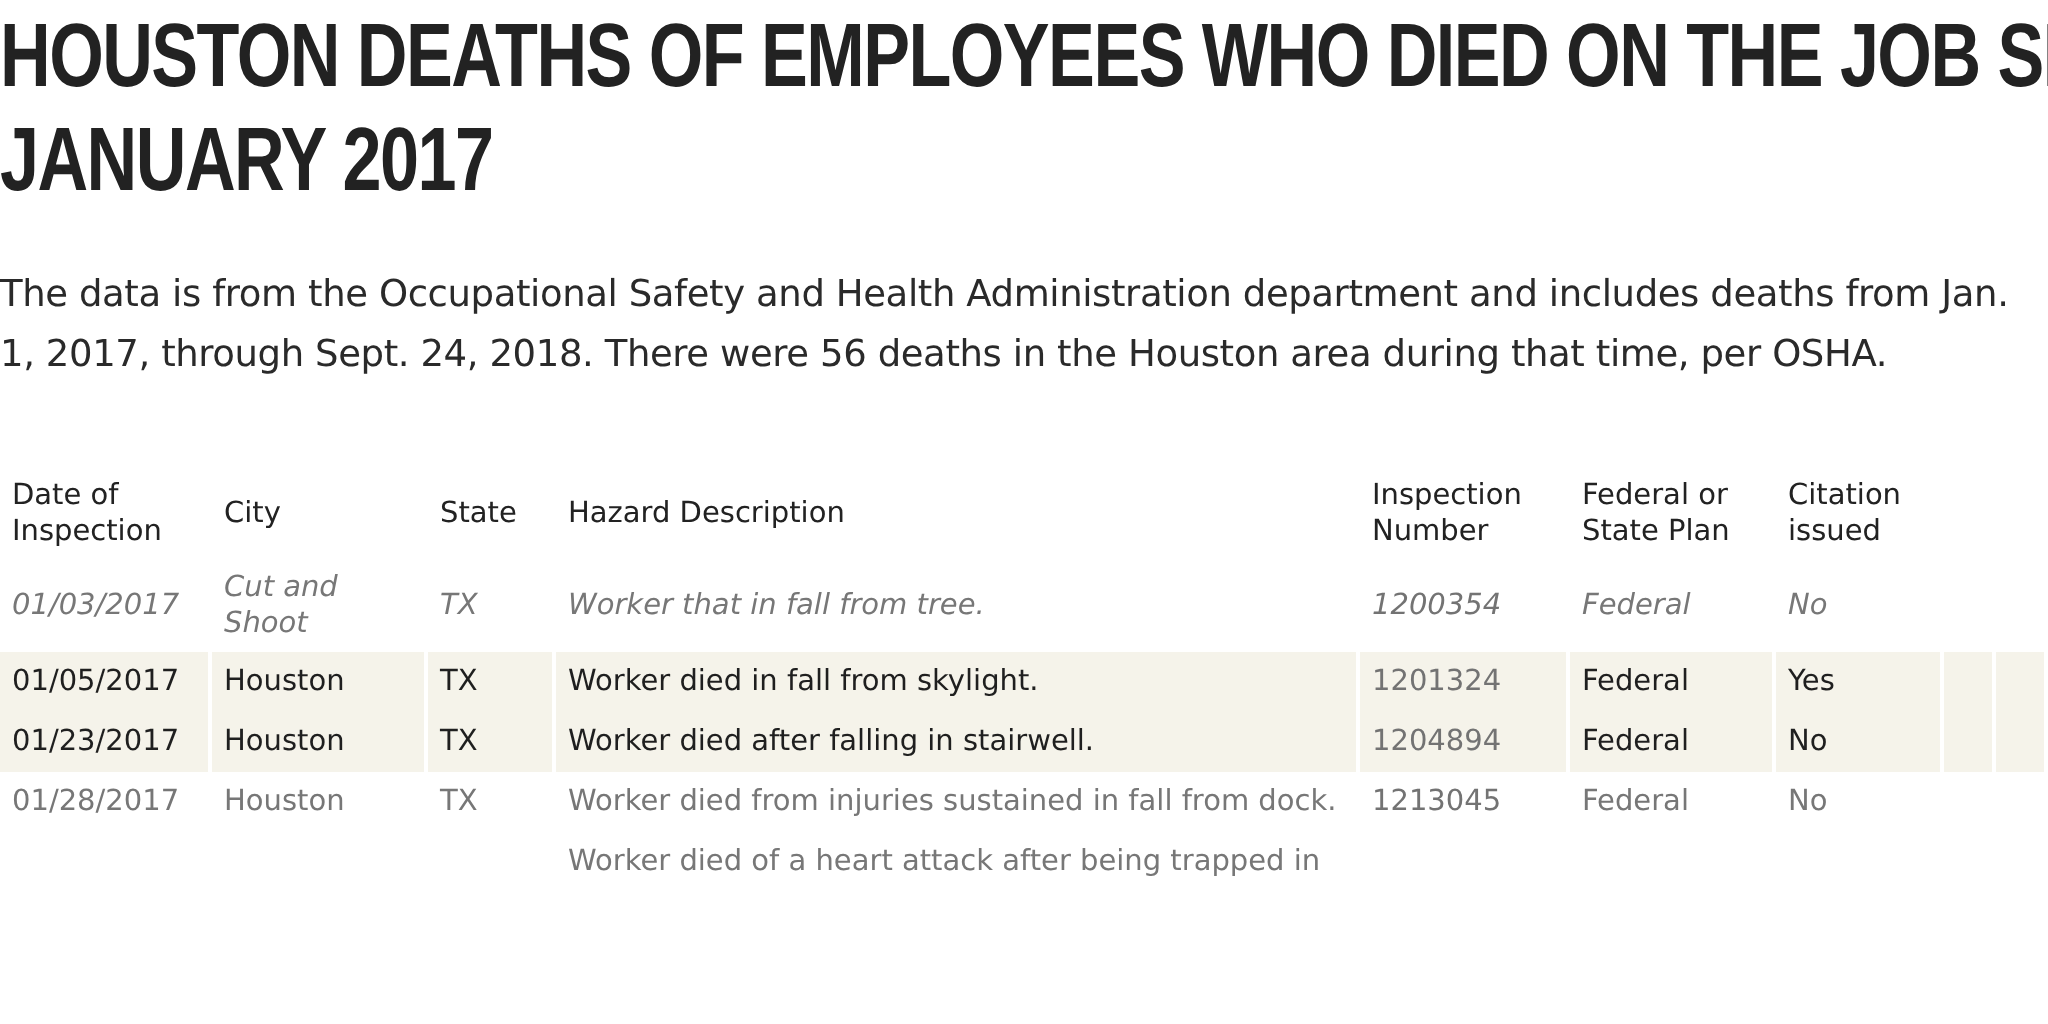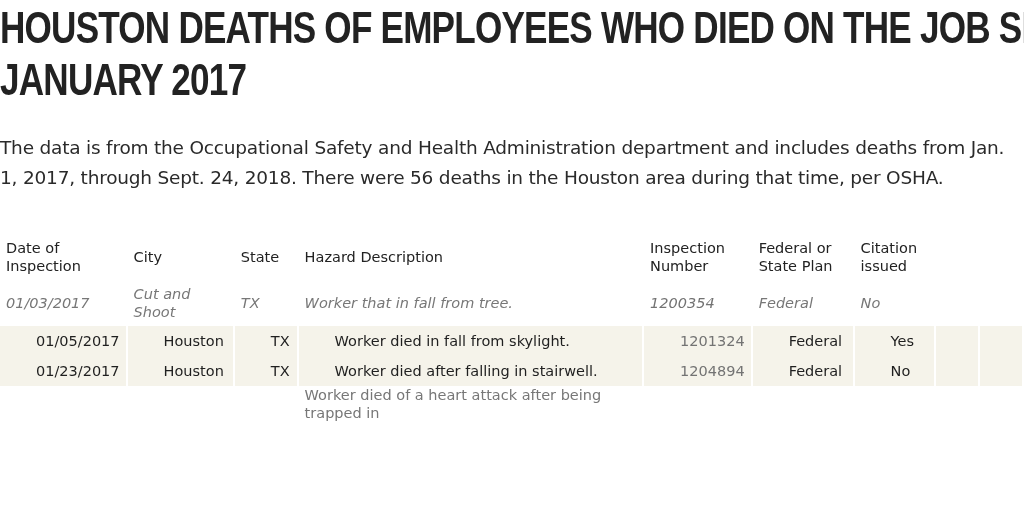--- a/index.html
+++ b/index.html
@@ -72,21 +72,20 @@
       line-height: 18px;
       font-size: 14.5px;
     }
     tr.row-odd td {
       color: #777777;
       background: #ffffff;
     }
     tr.row-even td {
       color: #1f1f1f;
       background: #f5f3ea;
-      padding-left: 36px;
     }
     tr.row-odd td.link, tr.row-even td.link {
       color: #737373;
     }
     .h-std { height: 30px; }
     .h-tall { height: 48px; }
     .h-first { height: 46px; font-style: italic; }
     .partial td { height: 30px; vertical-align: top; padding-top: 4px; }
   </style>
 </head>
@@ -151,20 +150,31 @@
       <td class="h-std">01/23/2017</td>
       <td>Houston</td>
       <td>TX</td>
       <td>Worker died after falling in stairwell.</td>
       <td class="link">1204894</td>
       <td>Federal</td>
       <td>No</td>
       <td></td>
       <td></td>
     </tr>
+    <tr class="row-odd">
+      <td class="h-std">01/28/2017</td>
+      <td>Houston</td>
+      <td>TX</td>
+      <td>Worker died from injuries sustained in fall from dock.</td>
+      <td class="link">1213045</td>
+      <td>Federal</td>
+      <td>No</td>
+      <td></td>
+      <td></td>
+    </tr>
     <tr class="row-odd partial">
       <td></td>
       <td></td>
       <td></td>
       <td>Worker died of a heart attack after being trapped in</td>
       <td class="link"></td>
       <td></td>
       <td></td>
       <td></td>
       <td></td>

